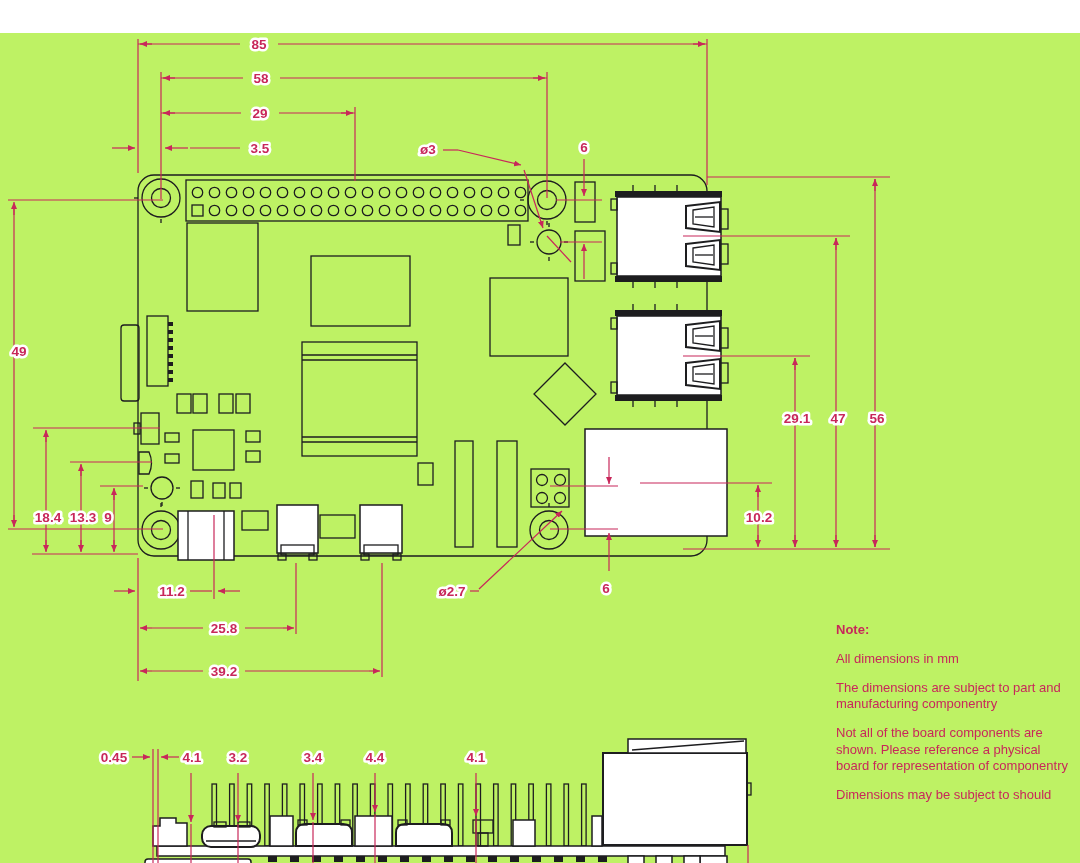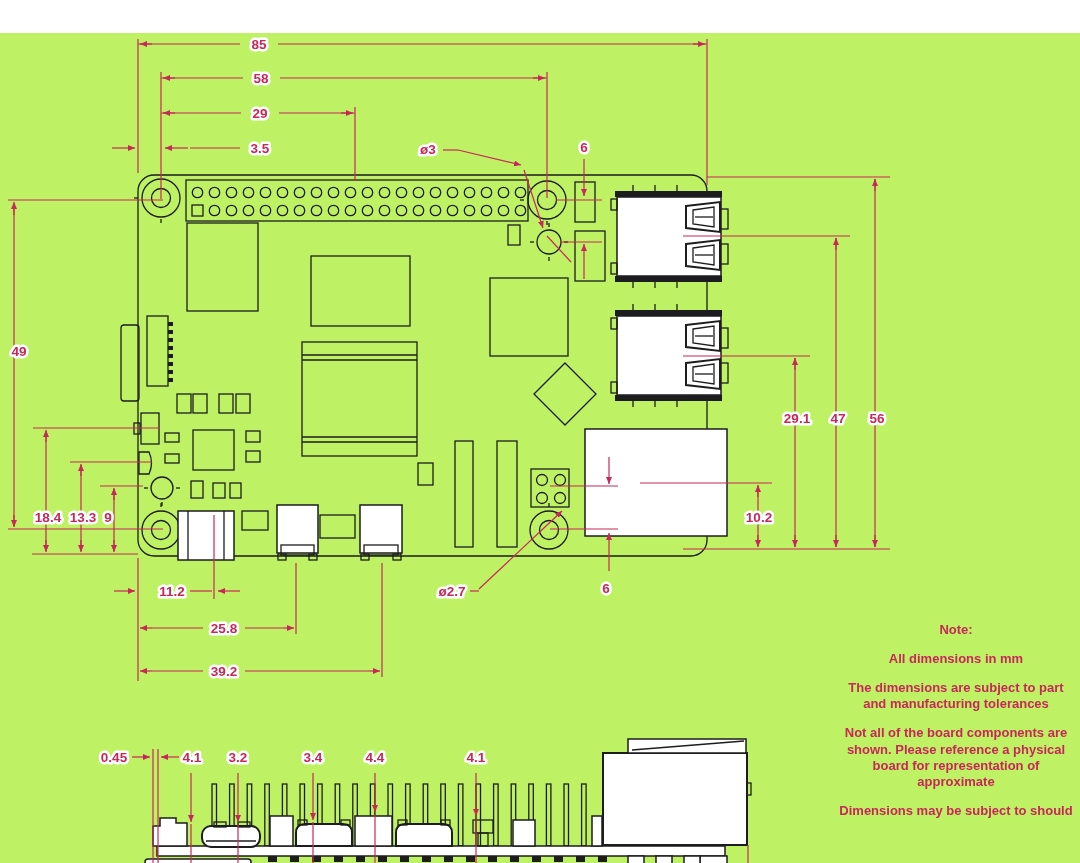--- a/index.html
+++ b/index.html
@@ -8,23 +8,23 @@
   svg{position:absolute;left:0;top:0;}
   .blk{stroke:#1d1d1f;fill:none;stroke-width:1.3;}
   .blk2{stroke:#1d1d1f;fill:none;stroke-width:2;}
   .blkf{stroke:#1d1d1f;fill:#ffffff;stroke-width:1.5;}
   .blkf2{stroke:#1d1d1f;fill:#ffffff;stroke-width:2;}
   .bar{fill:#1d1d1f;stroke:none;}
   .diml{stroke:#c8275a;fill:none;stroke-width:1.2;}
   .dimt{fill:#c8275a;font:bold 13.5px "Liberation Sans",sans-serif;
         paint-order:stroke;stroke:#ffffff;stroke-width:5px;stroke-linejoin:round;}
   .note{position:absolute;left:836px;top:589px;width:240px;color:#c8275a;
-        font-size:13px;line-height:1.24;text-align:center;}
+        font-size:13px;line-height:1.24;}
   .note .t{font-weight:bold;margin-bottom:13px;}
-  .note p{margin:0 0 13px 0;font-weight:bold;}
+  .note p{margin:0 0 13px 0;}
 </style>
 </head>
 <body>
 
 <div class="stage">
 <svg width="1080" height="863" viewBox="0 0 1080 863">
   <defs>
     <marker id="ah" markerWidth="8" markerHeight="6" refX="7" refY="3" orient="auto" markerUnits="userSpaceOnUse">
       <path d="M0,0 L7,3 L0,6 Z" fill="#c8275a"></path>
     </marker>
@@ -489,17 +489,17 @@
     <line x1="748" y1="812" x2="748" y2="861" class="diml"></line>
     <line x1="704" y1="852" x2="722" y2="852" class="diml" marker-end="url(#ah)"></line>
     <line x1="769" y1="852" x2="751" y2="852" class="diml" marker-end="url(#ah)"></line>
     <text x="801" y="857" text-anchor="middle" class="dimt">3</text>
   </g>
 </svg>
 
   <div class="note">
     <div class="t">Note:</div>
     <p>All dimensions in mm</p>
-    <p>The dimensions are subject to part and manufacturing tolerances</p>
-    <p>Not all of the board components are shown. Please reference a physical board for representation of approximate</p>
+    <p>The dimensions are subject to part and manufacturing componentry</p>
+    <p>Not all of the board components are shown. Please reference a physical board for representation of componentry</p>
     <p>Dimensions may be subject to should</p>
   </div>
 </div>
 
 </body></html>

